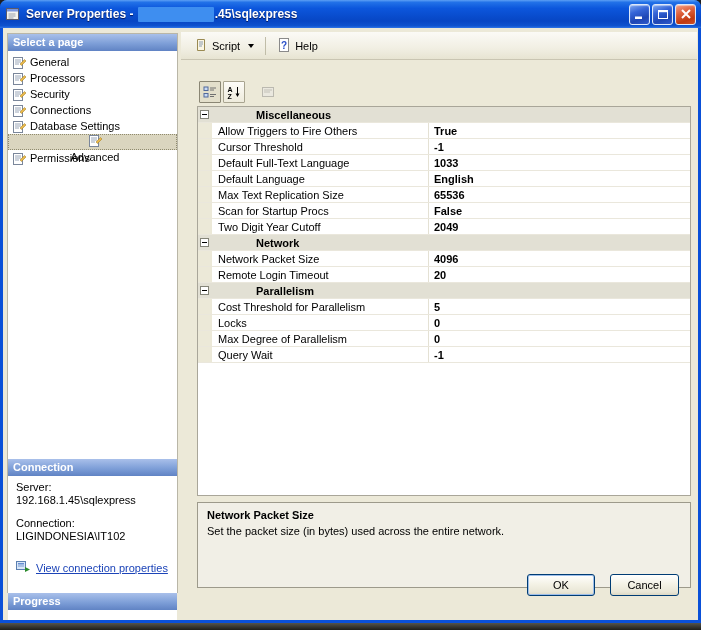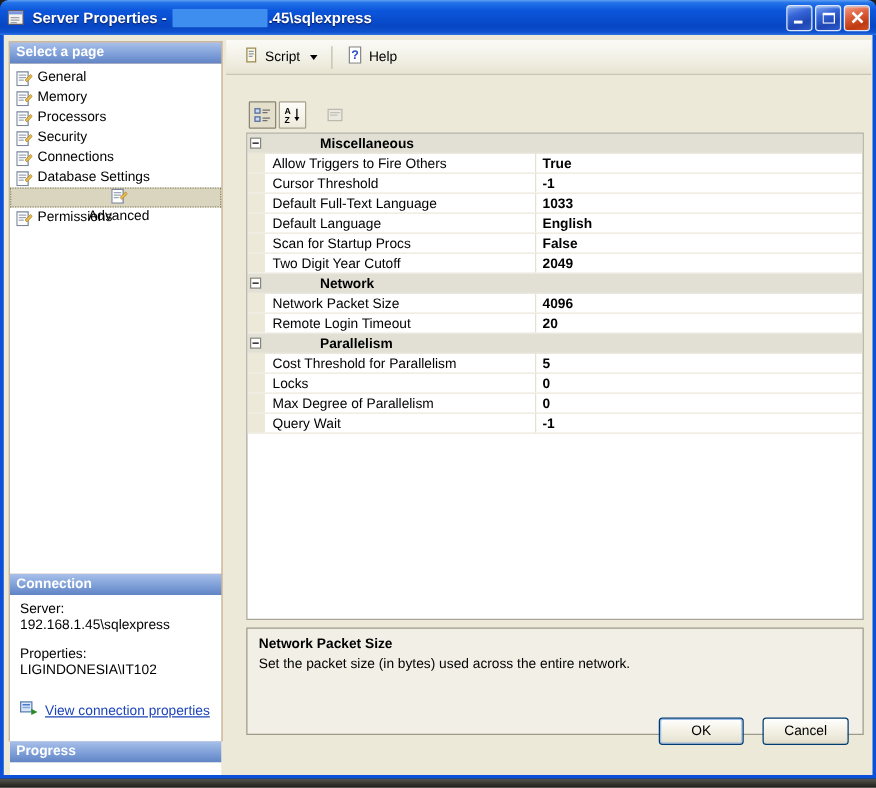--- a/index.html
+++ b/index.html
@@ -143,28 +143,20 @@
                   <path d="M7 8 L11.5 3.5 L13 5 L8.5 9.5 Z" fill="#E8B84B" stroke="#A07818" stroke-width="0.5"></path>
                 </svg></span>
             <span>General</span>
           </div>
           <div class="page-item">
             <span class="page-icon"><svg width="13" height="13" viewBox="0 0 13 13">
                   <rect x="0.5" y="1.5" width="9" height="11" fill="#fff" stroke="#7A869A"></rect>
                   <path d="M2 4h6M2 6h6M2 8h4" stroke="#9AA6B8"></path>
                   <path d="M7 8 L11.5 3.5 L13 5 L8.5 9.5 Z" fill="#E8B84B" stroke="#A07818" stroke-width="0.5"></path>
                 </svg></span>
-            <span>Memory</span>
-          </div>
-          <div class="page-item">
-            <span class="page-icon"><svg width="13" height="13" viewBox="0 0 13 13">
-                  <rect x="0.5" y="1.5" width="9" height="11" fill="#fff" stroke="#7A869A"></rect>
-                  <path d="M2 4h6M2 6h6M2 8h4" stroke="#9AA6B8"></path>
-                  <path d="M7 8 L11.5 3.5 L13 5 L8.5 9.5 Z" fill="#E8B84B" stroke="#A07818" stroke-width="0.5"></path>
-                </svg></span>
             <span>Processors</span>
           </div>
           <div class="page-item">
             <span class="page-icon"><svg width="13" height="13" viewBox="0 0 13 13">
                   <rect x="0.5" y="1.5" width="9" height="11" fill="#fff" stroke="#7A869A"></rect>
                   <path d="M2 4h6M2 6h6M2 8h4" stroke="#9AA6B8"></path>
                   <path d="M7 8 L11.5 3.5 L13 5 L8.5 9.5 Z" fill="#E8B84B" stroke="#A07818" stroke-width="0.5"></path>
                 </svg></span>
             <span>Security</span>
           </div>
@@ -200,21 +192,21 @@
                 </svg></span>
             <span>Permissions</span>
           </div>
         </div>
 
         <div class="panel-header">Connection</div>
         <div class="conn-body">
           <div>Server:</div>
           <div>192.168.1.45\sqlexpress</div>
           <div class="conn-gap"></div>
-          <div>Properties:</div>
+          <div>Connection:</div>
           <div>LIGINDONESIA\IT102</div>
           <div class="conn-link-row">
             <span><svg width="15" height="13" viewBox="0 0 15 13">
                   <rect x="0.5" y="2.5" width="9" height="8" fill="#D8E6F8" stroke="#5B7FB0"></rect>
                   <rect x="2" y="4.2" width="6" height="1.2" fill="#4A78C8"></rect>
                   <rect x="2" y="6.4" width="6" height="1.2" fill="#88A8D8"></rect>
                   <path d="M9 8 l5 2.5 -5 2.5 z" fill="#2A8A2A"></path>
                 </svg></span>
             <span class="conn-link">View connection properties</span>
           </div>
@@ -303,20 +295,25 @@
           <span class="prop-label">Default Full-Text Language</span>
           <span class="prop-value">1033</span>
         </div>
         <div class="grid-row prop-row">
           <span class="row-margin"></span>
           <span class="prop-label">Default Language</span>
           <span class="prop-value">English</span>
         </div>
         <div class="grid-row prop-row">
           <span class="row-margin"></span>
+          <span class="prop-label">Max Text Replication Size</span>
+          <span class="prop-value">65536</span>
+        </div>
+        <div class="grid-row prop-row">
+          <span class="row-margin"></span>
           <span class="prop-label">Scan for Startup Procs</span>
           <span class="prop-value">False</span>
         </div>
         <div class="grid-row prop-row">
           <span class="row-margin"></span>
           <span class="prop-label">Two Digit Year Cutoff</span>
           <span class="prop-value">2049</span>
         </div>
 
         <div class="grid-row cat-row">

